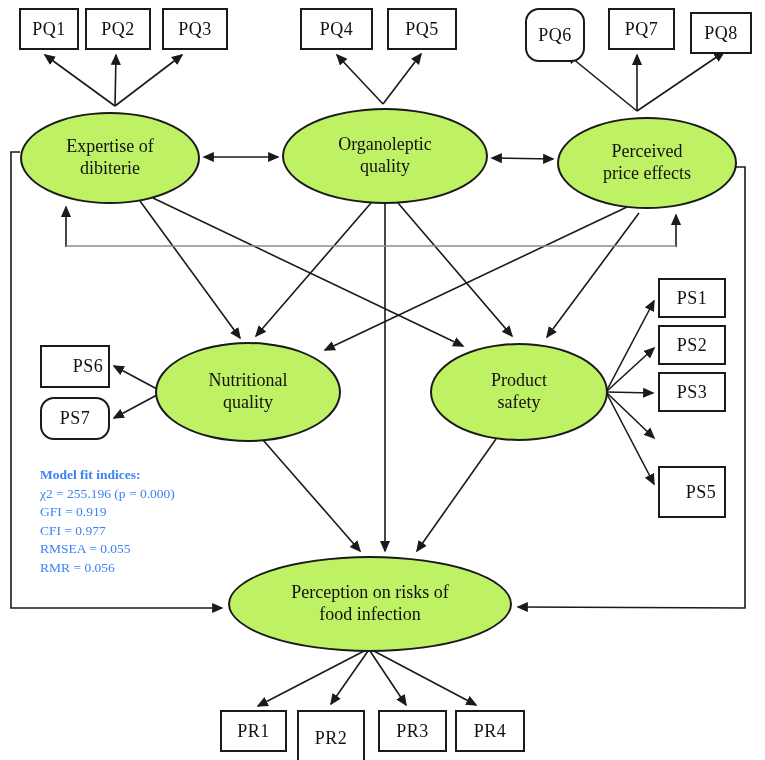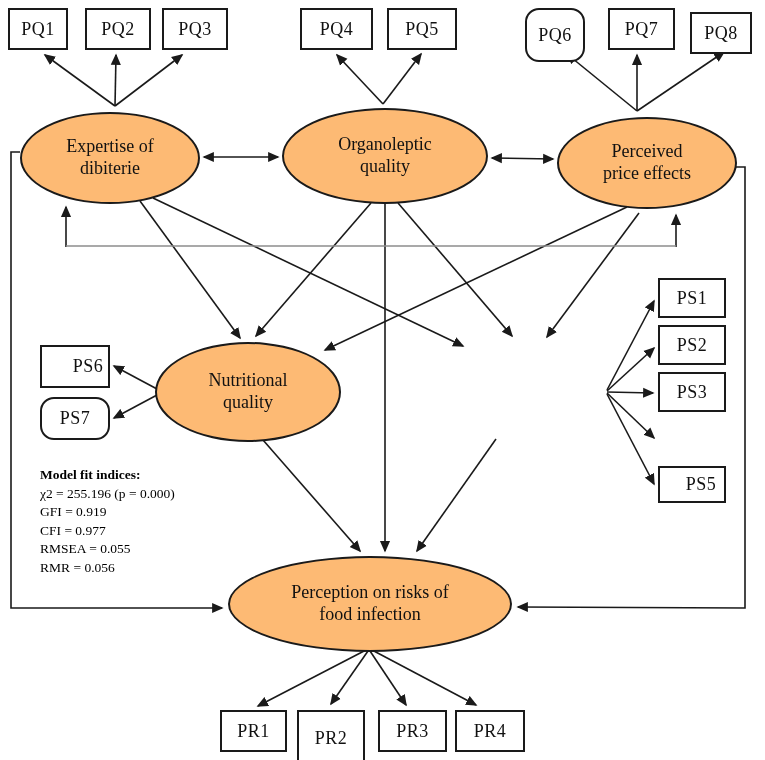--- a/index.html
+++ b/index.html
@@ -4,26 +4,26 @@
 <style>
   html,body{margin:0;padding:0;background:#ffffff;}
   .stage{
     position:relative;width:765px;height:760px;background:#ffffff;
     font-family:"Liberation Serif","DejaVu Serif",serif;color:#111111;
     overflow:hidden;
   }
   svg.edges{position:absolute;left:0;top:0;z-index:1;}
   .node{position:absolute;z-index:2;display:flex;flex-direction:column;
     align-items:center;justify-content:center;text-align:center;box-sizing:border-box;}
-  .ellipse{border:2px solid #1a1a1a;border-radius:50%;background:#fdba74;
+  .ellipse{border:2px solid #1a1a1a;border-radius:50%;background:#bef264;
     font-size:18px;line-height:1.22;}
   .box{border:2px solid #1a1a1a;background:#ffffff;font-size:18px;}
   .box span{letter-spacing:0.5px;}
   .fit{position:absolute;left:40px;top:466px;z-index:2;font-size:13.5px;
-    line-height:18.6px;color:#000000;}
+    line-height:18.6px;color:#3b82f6;}
   .fit .fit-title{font-weight:bold;}
 </style>
 </head>
 <body>
 
 <div class="stage">
 
   <svg class="edges" width="765" height="760" viewBox="0 0 765 760">
     <defs>
       <marker id="ah" viewBox="0 0 10 10" refX="8.6" refY="5" markerWidth="11.5" markerHeight="11.5" markerUnits="userSpaceOnUse" orient="auto-start-reverse">
@@ -87,26 +87,30 @@
     <span>quality</span>
   </div>
   <div class="node ellipse" style="left:557px;top:117px;width:180px;height:92px;">
     <span>Perceived</span>
     <span>price effects</span>
   </div>
   <div class="node ellipse" style="left:155px;top:342px;width:186px;height:100px;">
     <span>Nutritional</span>
     <span>quality</span>
   </div>
+  <div class="node ellipse" style="left:430px;top:343px;width:178px;height:98px;">
+    <span>Product</span>
+    <span>safety</span>
+  </div>
   <div class="node ellipse" style="left:228px;top:556px;width:284px;height:96px;">
     <span>Perception on risks of</span>
     <span>food infection</span>
   </div>
 
-  <div class="node box" style="left:8px;top:8px;width:60px;height:42px;">
+  <div class="node box" style="left:19px;top:8px;width:60px;height:42px;">
       <span>PQ1</span>
     </div>
   <div class="node box" style="left:85px;top:8px;width:66px;height:42px;">
       <span>PQ2</span>
     </div>
   <div class="node box" style="left:162px;top:8px;width:66px;height:42px;">
       <span>PQ3</span>
     </div>
   <div class="node box" style="left:300px;top:8px;width:73px;height:42px;">
       <span>PQ4</span>
@@ -133,21 +137,21 @@
 
   <div class="node box" style="left:658px;top:278px;width:68px;height:40px;">
       <span>PS1</span>
     </div>
   <div class="node box" style="left:658px;top:325px;width:68px;height:40px;">
       <span>PS2</span>
     </div>
   <div class="node box" style="left:658px;top:372px;width:68px;height:40px;">
       <span>PS3</span>
     </div>
-  <div class="node box" style="left:658px;top:466px;width:68px;height:37px;padding-left:18px;">
+  <div class="node box" style="left:658px;top:466px;width:68px;height:52px;padding-left:18px;">
       <span>PS5</span>
     </div>
 
   <div class="node box" style="left:220px;top:710px;width:67px;height:42px;">
       <span>PR1</span>
     </div>
   <div class="node box" style="left:297px;top:710px;width:68px;height:56px;">
       <span>PR2</span>
     </div>
   <div class="node box" style="left:378px;top:710px;width:69px;height:42px;">

